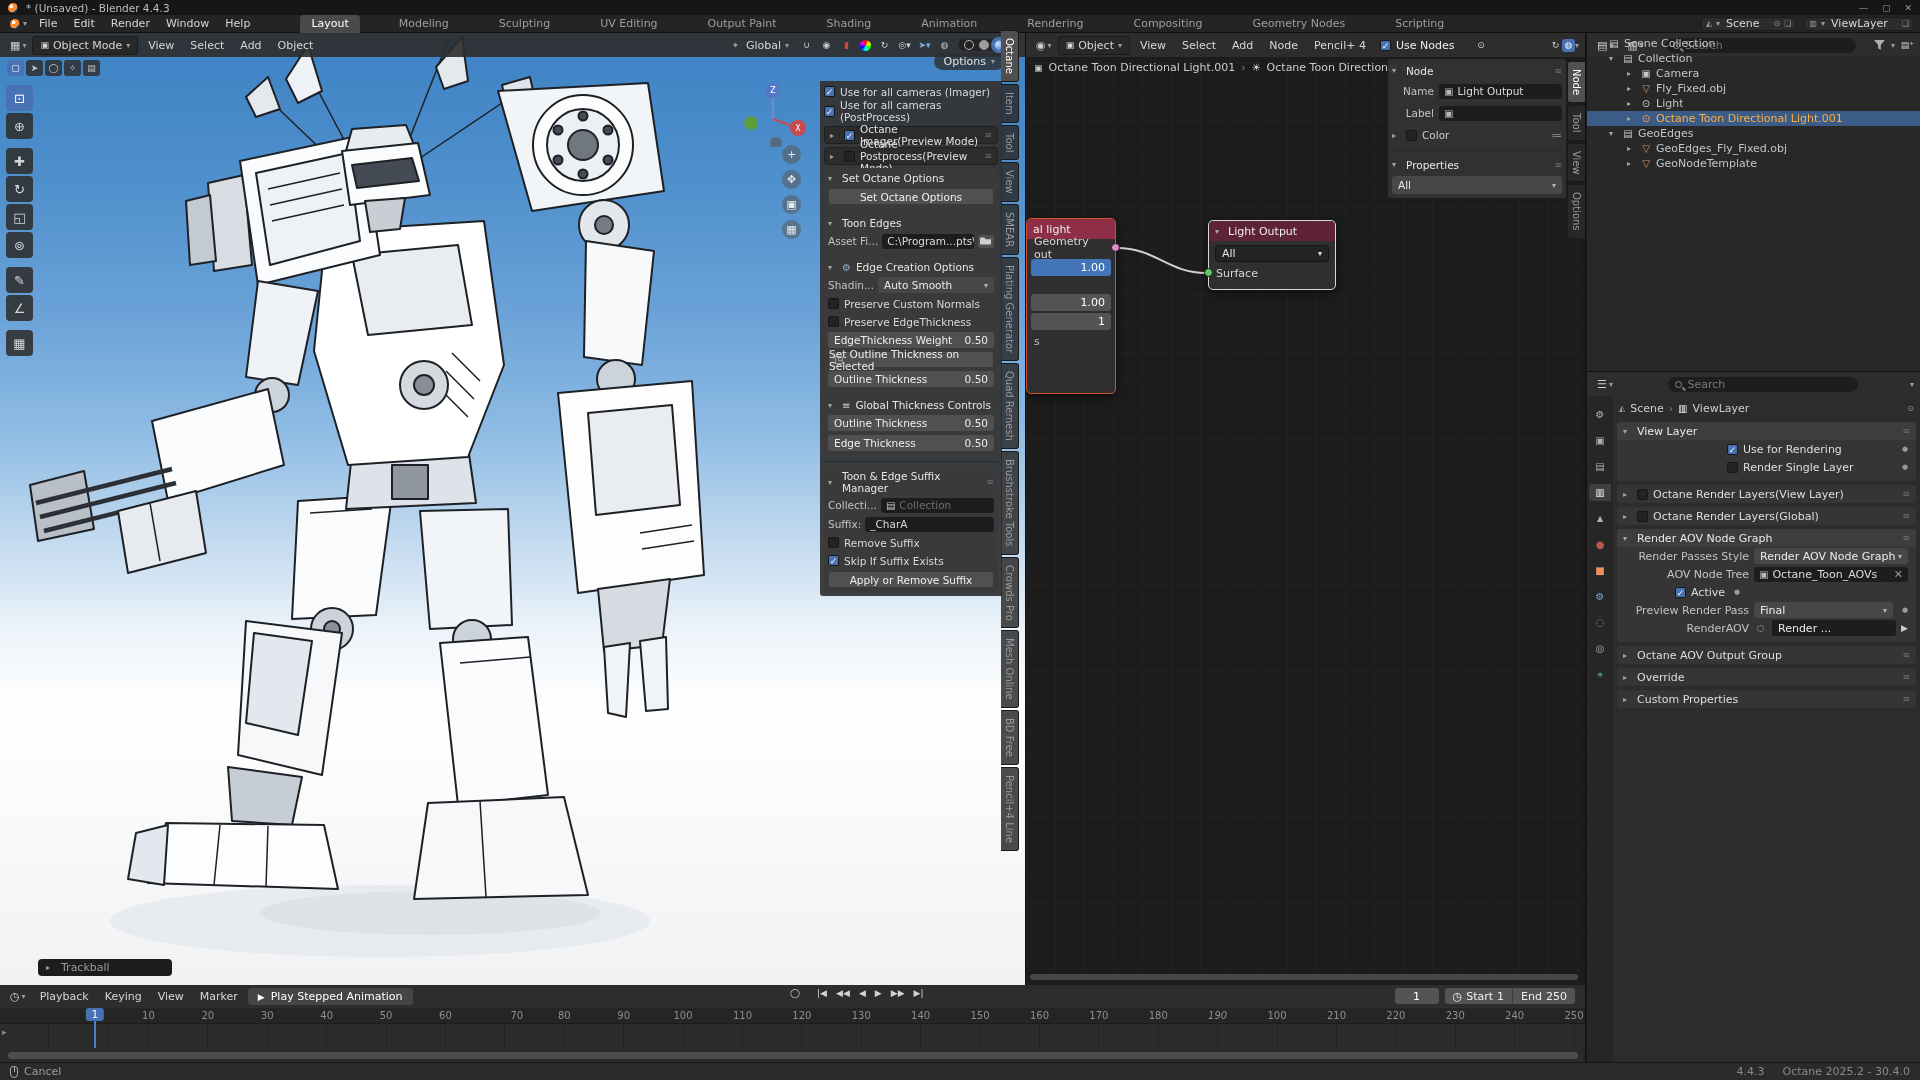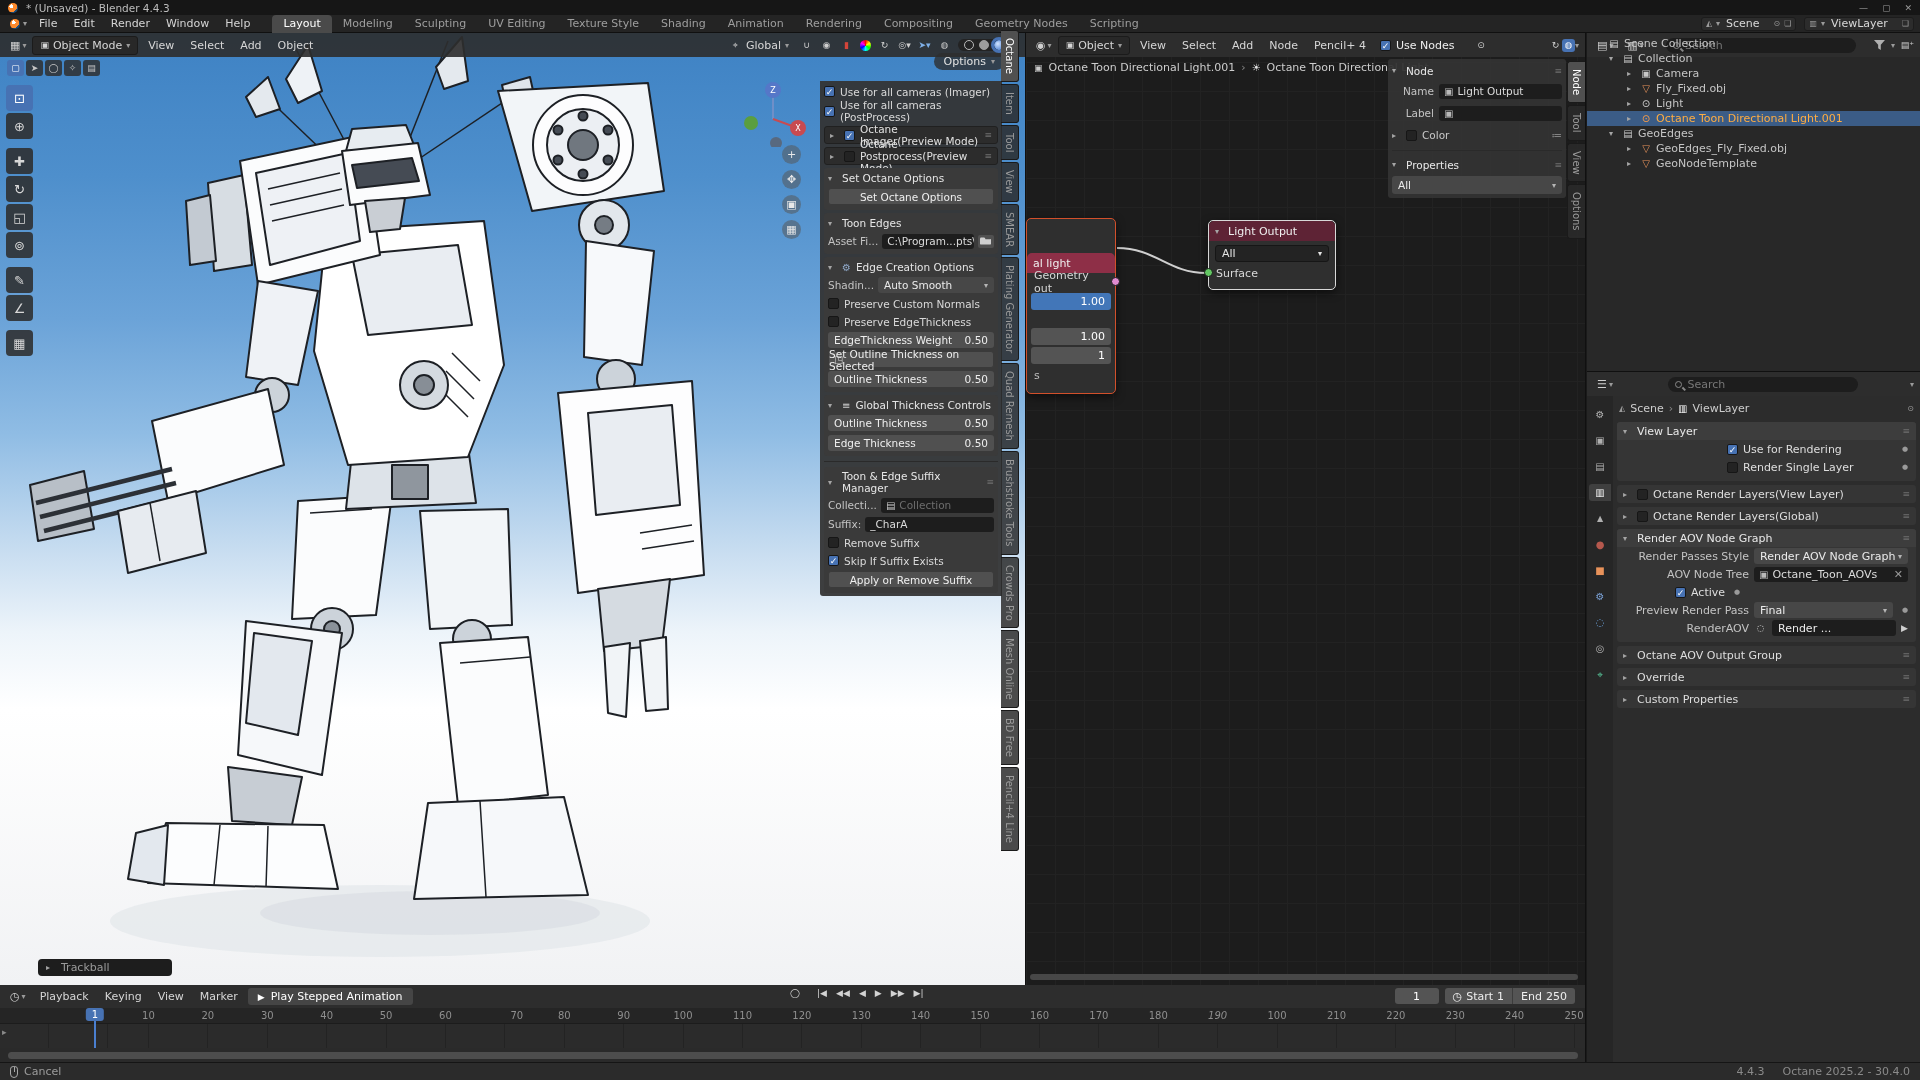--- a/index.html
+++ b/index.html
@@ -12,21 +12,21 @@
   #titlebar { position:absolute; left:0; top:0; width:1920px; height:15px; background:#161616; display:flex; align-items:center; padding:0 8px; gap:8px; }
   .blender-logo { width:10px; height:10px; border-radius:50%; background:radial-gradient(circle at 35% 35%,#fff 0 2px,#ff8b2d 2px 60%,#1e4e7a 60%); }
   #titlebar .title { color:#bdbdbd; font-size:10.5px; }
   .winctl { margin-left:auto; display:flex; gap:14px; color:#9a9a9a; font-size:9px; }
   .winctl span { cursor:default; }
 
   
   #topbar { position:absolute; left:0; top:15px; width:1920px; height:18px; background:#242424; display:flex; align-items:center; padding:0 6px; border-bottom:1px solid #101010; }
   #topbar .menu { padding:0 8px; color:#d4d4d4; }
   .ws-tabs { display:flex; margin-left:14px; height:18px; align-items:stretch; }
-  .ws-tab { padding:1px 11px; color:#9e9e9e; display:flex; align-items:center; border-radius:4px 4px 0 0; }
+  .ws-tab { padding:1px 11px; color:#9e9e9e; display:flex; align-items:center; border-radius:4px 4px 0 0;margin-left:28px; }
   .ws-tab.active { background:#4a4a4a; color:#fff; }
   .id-block { display:flex; align-items:center; gap:4px; background:#2c2c2c; border:1px solid #1c1c1c; border-radius:3px; padding:0 4px; height:14px; margin-left:8px; }
   .id-block .fld { color:#d8d8d8; padding:0 10px 0 2px; }
   .mini-ic { font-size:8px; color:#9a9a9a; }
   .caret { font-size:8px; color:#9a9a9a; }
 
   
   #vp { position:absolute; left:0; top:33px; width:1026px; height:952px; overflow:hidden; border-right:1px solid #101010;
         background:linear-gradient(180deg,#3e82c4 0%,#4e8fcc 15%,#6ba3d8 30%,#8fbce4 42%,#c6dcf0 54%,#edf4fa 63%,#ffffff 71%,#f1f2f4 100%); }
   .ed-header { position:absolute; left:0; top:0; right:0; height:24px; background:#2d2d2de8; display:flex; align-items:center; padding:0 6px; gap:2px; }
@@ -84,21 +84,21 @@
   .vtab.active { background:#505050; color:#fff; }
 
   
   #ne { position:absolute; left:1026px; top:33px; width:560px; height:952px; background:#1c1c1c; border-right:1px solid #101010; overflow:hidden;
         background-image:linear-gradient(#222 1px,transparent 1px),linear-gradient(90deg,#222 1px,transparent 1px); background-size:29px 29px; }
   #ne .ed-header { background:#2d2d2d; }
   .ne-crumb { position:absolute; left:8px; top:28px; display:flex; align-items:center; gap:6px; color:#cdcdcd; }
   .node { position:absolute; border-radius:5px; background:#2f2f2f; box-shadow:0 3px 8px #0008; }
   .node .nhdr { height:20px; border-radius:5px 5px 0 0; display:flex; align-items:center; gap:4px; padding:0 6px; color:#eee; }
   #node-light { left:0; top:185px; width:90px; height:176px; border:1.5px solid #d2502b; }
-  #node-light .nhdr { background:#8e2f47;margin-top:34px; }
+  #node-light .nhdr { background:#8e2f47; }
   #node-out { left:182px; top:187px; width:128px; height:70px; border:1.5px solid #d8d8d8; }
   #node-out .nhdr { background:#5e2335; }
   .nrow { display:flex; align-items:center; height:18px; padding:0 7px; color:#d8d8d8; position:relative; }
   .nrow.right { justify-content:flex-end; }
   .sock { width:9px; height:9px; border-radius:50%; border:1px solid #191919; position:absolute; top:4px; }
   .sock.out { right:-5px; } .sock.in { left:-5px; }
   .nslider { margin:2px 4px; height:17px; border-radius:3px; display:flex; align-items:center; justify-content:flex-end; padding:0 6px; color:#fff; }
   .nslider.blue { background:#4276b8; }
   .nslider.gray { background:#545454; }
   .ndrop { margin:4px 6px 2px; height:17px; background:#232323; border:1px solid #161616; border-radius:3px; display:flex; align-items:center; padding:0 6px; color:#e4e4e4; }
@@ -220,21 +220,21 @@
     <span class="blender-logo"></span>
       <span class="caret">▾</span>
   </span>
   <span><span class="menu">File</span><span class="menu">Edit</span><span class="menu">Render</span><span class="menu">Window</span><span class="menu">Help</span></span>
   <span class="ws-tabs">
 
   <span class="ws-tab active">Layout</span>
       <span class="ws-tab">Modeling</span>
       <span class="ws-tab">Sculpting</span>
       <span class="ws-tab">UV Editing</span>
-      <span class="ws-tab">Texture Style</span>
+      <span class="ws-tab">Output Paint</span>
       <span class="ws-tab">Shading</span>
       <span class="ws-tab">Animation</span>
       <span class="ws-tab">Rendering</span>
       <span class="ws-tab">Compositing</span>
       <span class="ws-tab">Geometry Nodes</span>
       <span class="ws-tab">Scripting</span>
     </span>
   <span style="margin-left:auto" class="row">
     <span class="id-block">
       <span class="mini-ic">◭</span>

